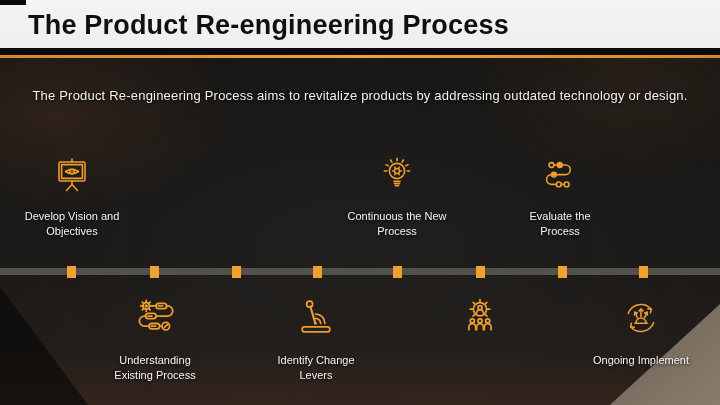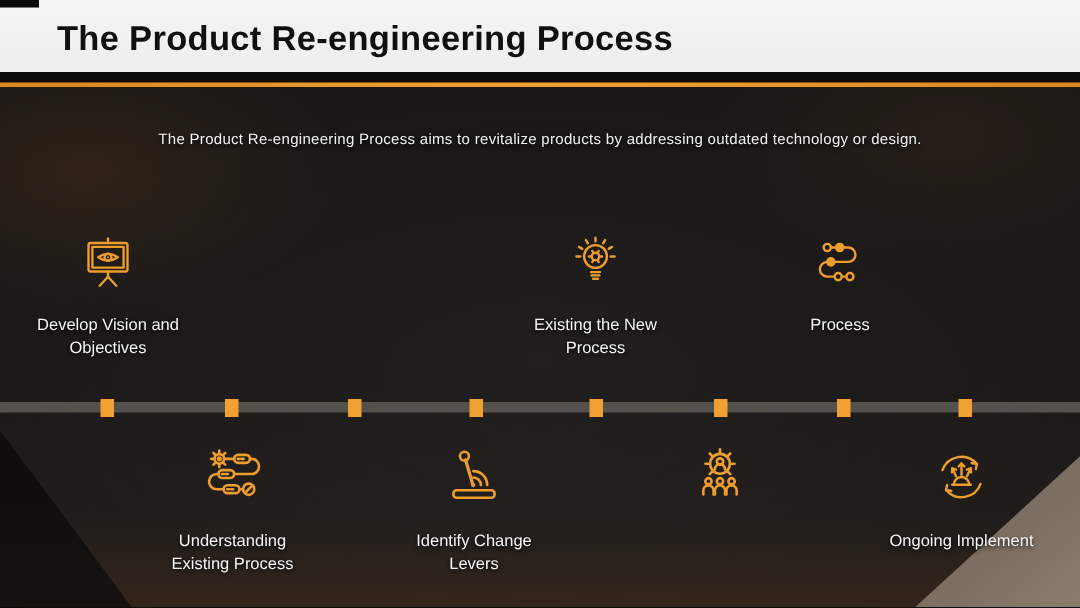--- a/index.html
+++ b/index.html
@@ -9,23 +9,22 @@
     background:#171513;
   }
   
   .header{
     position:absolute;top:0;left:0;width:720px;height:48px;
     background:linear-gradient(#f4f4f3,#eeeeec);
     z-index:5;
   }
   .title{
     position:absolute;left:28px;top:0;height:48px;line-height:50px;
-    font-size:23px;font-weight:700;color:#101010;letter-spacing:.2px;
+    font-size:27px;font-weight:700;color:#101010;letter-spacing:.2px;
     white-space:nowrap;
-    margin-left:10px;
   }
   .corner-mark{
     position:absolute;top:0;left:0;width:26px;height:5px;background:#0b0b0b;z-index:6;
   }
   .header-strip{
     position:absolute;top:48px;left:0;width:720px;height:7px;background:#0b0b0b;z-index:5;
   }
   .accent-line{
     position:absolute;top:55px;left:0;width:720px;height:2.5px;
     background:linear-gradient(90deg,#d9881f,#f2a231,#d9881f);z-index:5;
@@ -53,21 +52,21 @@
     opacity:.88;z-index:2;
   }
   .table-tint{
     position:absolute;left:0;bottom:0;width:720px;height:70px;
     background:linear-gradient(to top,rgba(78,48,31,.35),transparent 85%);
     z-index:2;
   }
   
   .intro-line{
     position:absolute;left:0;width:720px;text-align:center;
-    font-size:10px;letter-spacing:.2px;color:#f1f1f1;
+    font-size:13px;letter-spacing:.2px;color:#f1f1f1;
     text-shadow:0 1px 3px rgba(0,0,0,.85);z-index:4;
   }
   .intro-line.l1{top:88px;}
   .intro-line.l2{top:116px;}
   
   .timeline-bar{
     position:absolute;top:268px;left:0;width:720px;height:6.5px;
     background:rgba(87,84,80,.95);z-index:3;
   }
   .marker{
@@ -158,40 +157,41 @@
         <line x1="20" y1="3.8" x2="20" y2="1.4"></line>
         <line x1="14.9" y1="5.2" x2="13.6" y2="3"></line>
           <line x1="25.1" y1="5.2" x2="26.4" y2="3"></line>
         <line x1="11.2" y1="8.9" x2="9" y2="7.6"></line>
           <line x1="28.8" y1="8.9" x2="31" y2="7.6"></line>
         <line x1="9.8" y1="14" x2="7.3" y2="14"></line>
           <line x1="30.2" y1="14" x2="32.7" y2="14"></line>
       </svg>
     </span>
     <div class="label">
-      <span>Existing the New</span>
+      <span>Continuous the New</span>
         <span>Process</span>
     </div>
   </div>
 
   <div class="step top" style="left:485px">
     <span class="icon">
       <svg viewBox="0 0 40 40">
         <circle cx="11.5" cy="8" r="2.4"></circle>
         <line x1="14" y1="8" x2="17.4" y2="8"></line>
         <circle cx="19.8" cy="8" r="2.4" fill="currentColor"></circle>
         <path d="M22.2 8 h3.3 a4.8 4.8 0 0 1 0 9.6 h-9.2"></path>
         <circle cx="13.9" cy="17.6" r="2.4" fill="currentColor"></circle>
         <path d="M11.5 17.6 a4.9 4.9 0 0 0 0 9.8 h4.9"></path>
         <circle cx="18.8" cy="27.4" r="2.4"></circle>
         <line x1="21.2" y1="27.4" x2="24.2" y2="27.4"></line>
         <circle cx="26.6" cy="27.4" r="2.4"></circle>
       </svg>
     </span>
     <div class="label">
+      <span>Evaluate the</span>
         <span>Process</span>
     </div>
   </div>
 
   <div class="step bottom" style="left:241px">
     <span class="icon">
       <svg viewBox="0 0 40 40">
         <rect x="7.5" y="28" width="25" height="4.6" rx="2"></rect>
         <line x1="14.9" y1="9.6" x2="19.3" y2="24.6" stroke-width="2"></line>
         <circle cx="14.2" cy="7.4" r="2.7"></circle>

